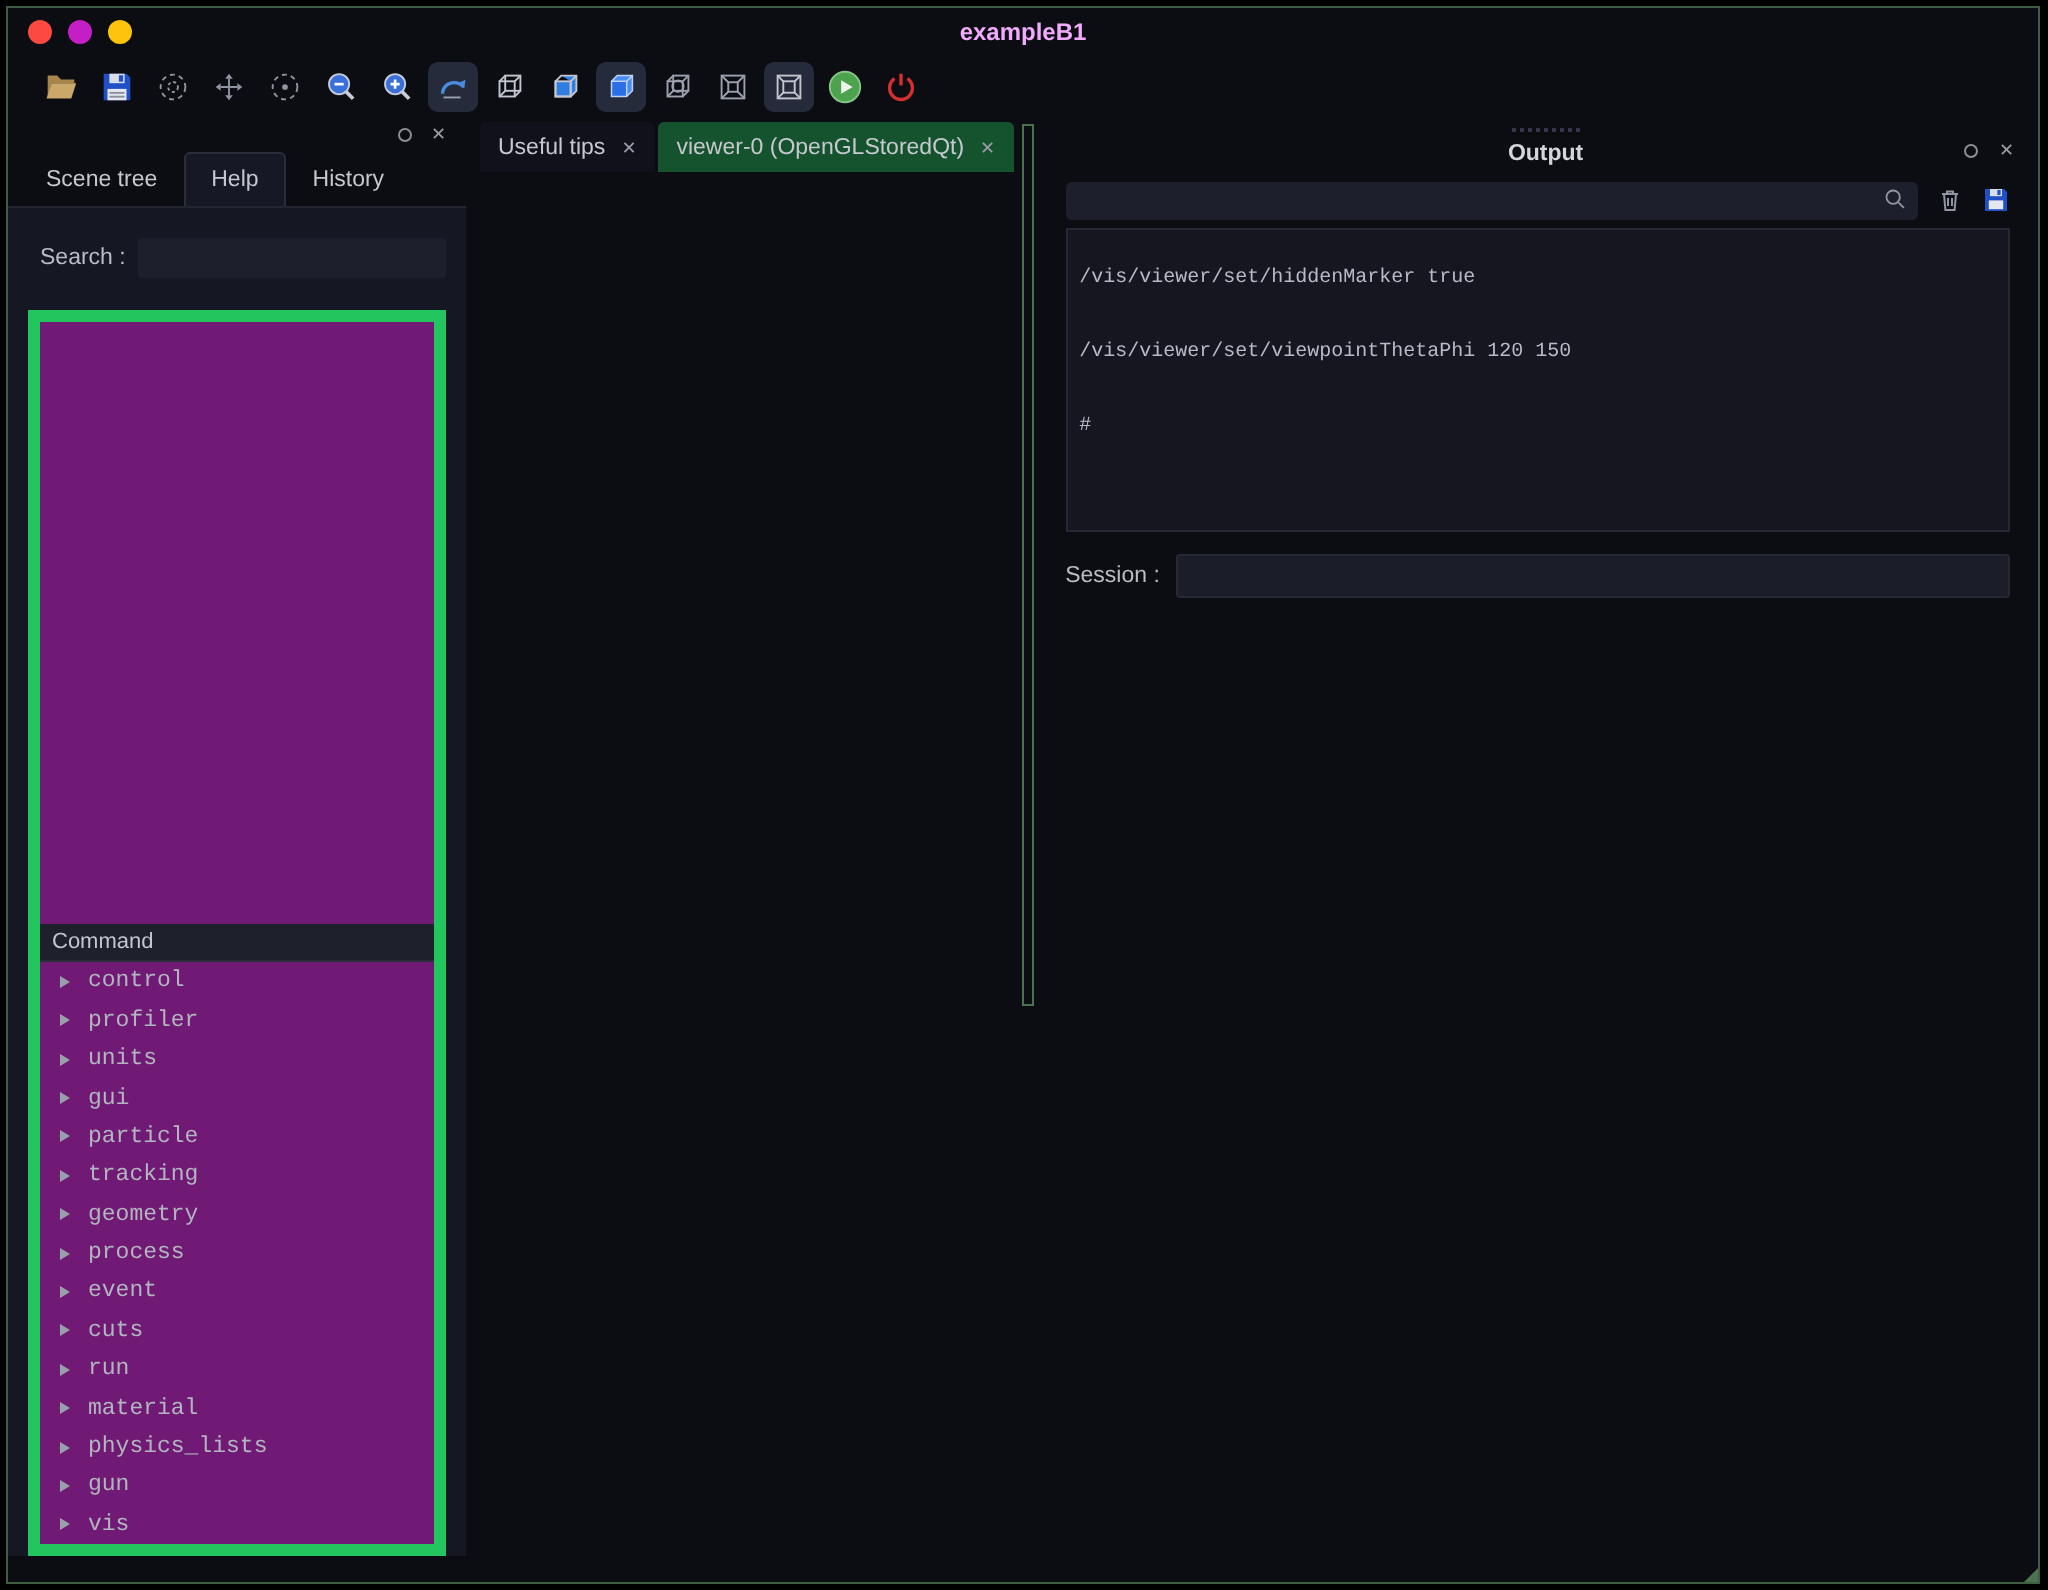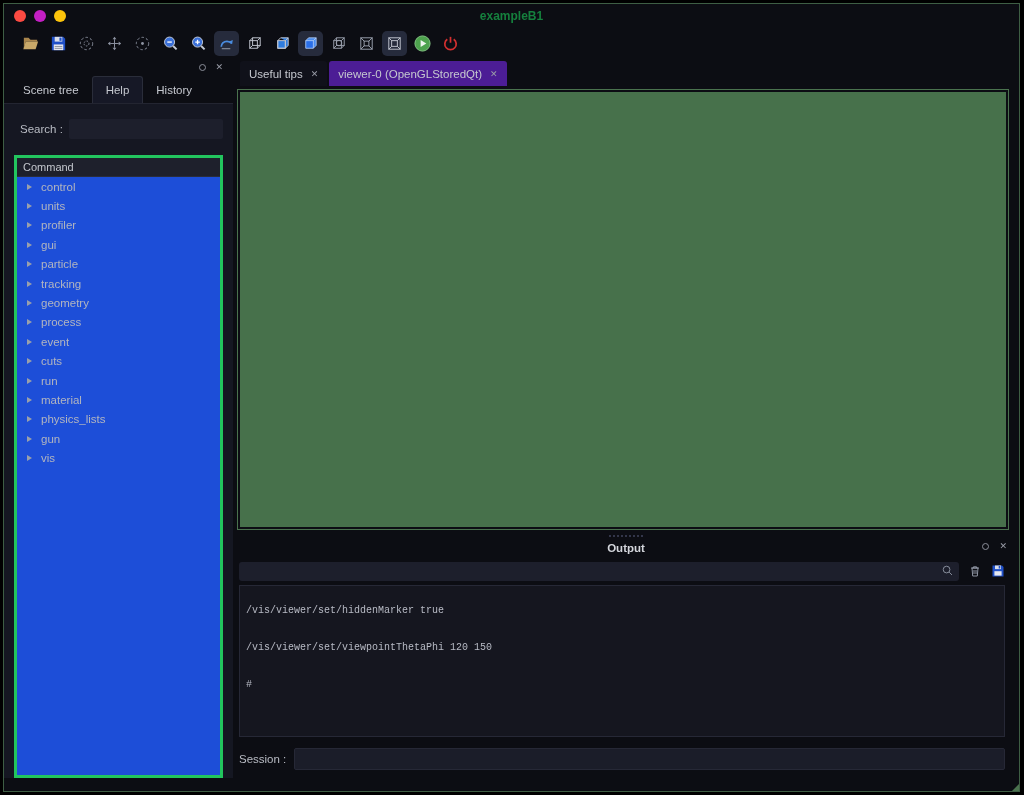--- a/index.html
+++ b/index.html
@@ -7,21 +7,21 @@
   .window { position:absolute; left:3px; top:3px; width:1017px; height:789px;
             border:1px solid #3e5e44; background:#0c0d13; overflow:hidden; }
 
   
   .titlebar { position:relative; height:24px; display:flex; align-items:center; justify-content:center; }
   .traffic { position:absolute; left:10px; top:6px; display:flex; gap:8px; }
   .light { width:12px; height:12px; border-radius:50%; }
   .light.close { background:#fc4a42; }
   .light.min   { background:#c41fc4; }
   .light.max   { background:#fdc40b; }
-  .win-title { font-size:12px; font-weight:bold; color:#15803d; }
+  .win-title { font-size:12px; font-weight:bold; color:#f0abfc; }
 
   
   .toolbar { height:31px; display:flex; align-items:center; padding-left:14px; gap:3px; }
   .tbtn { width:25px; height:25px; display:flex; align-items:center; justify-content:center;
           background:transparent; border:none; border-radius:5px; cursor:pointer; }
   .tbtn.sel { background:#262b3c; }
   .tbtn svg { width:19px; height:19px; }
 
   
   .content { display:flex; height:733px; }
@@ -31,31 +31,31 @@
   .dock-controls { height:16px; display:flex; justify-content:flex-end; align-items:center; gap:9px; padding-right:10px; }
   .float-btn { width:7px; height:7px; border:1px solid #8b8e99; border-radius:50%; display:inline-block; }
   .close-glyph { color:#9a9da8; font-size:9px; line-height:9px; }
   .tabbar { height:28px; display:flex; align-items:flex-end; padding-left:6px; }
   .ltab { height:27px; padding:0 13px; display:flex; align-items:center; font-size:11.5px; color:#c5c8cf; cursor:pointer; }
   .ltab.sel { background:#161826; border:1px solid #2a2d3a; border-bottom:none; border-radius:3px 3px 0 0; }
   .left-panel { flex:1; background:#151722; border-top:1px solid #232531; display:flex; flex-direction:column; }
   .search-row { display:flex; align-items:center; margin:15px 10px 0 16px; gap:6px; }
   .search-label { font-size:11.5px; color:#b9bcc4; white-space:nowrap; }
   .search-input { flex:1; height:20px; background:#1d1f2c; border:none; border-radius:2px; color:#c8cad2; font-size:11px; padding:0 5px; outline:none; }
-  .tree { flex:1; margin:16px 10px 0 10px; border:3px solid #22c55e; background:#1d4ed8; display:flex; flex-direction:column; overflow:hidden; }
+  .tree { flex:1; margin:16px 10px 0 10px; border:6px solid #22c55e; background:#701a75; display:flex; flex-direction:column; overflow:hidden;justify-content:flex-end; }
   .tree-header { height:19px; background:#1e202c; border-bottom:1px solid #2a2d3a; display:flex; align-items:center; padding-left:6px; font-size:11px; color:#c3c6cd; }
   .tree-item { height:19.4px; display:flex; align-items:center; padding-left:10px; gap:9px; cursor:default; }
   .tri { width:0; height:0; border-left:5px solid #9aa0ab; border-top:3.5px solid transparent; border-bottom:3.5px solid transparent; }
-  .tree-label { font-size:11.5px; color:#b2b5bf; }
-
-  
-  .main { flex:1; display:flex; flex-direction:column; }
+  .tree-label { font-size:11.5px; color:#b2b5bf;font-family:Liberation Mono, monospace; }
+
+  
+  .main { flex:1; display:flex; flex-direction:row; }
   .main-tabbar { height:27px; display:flex; align-items:flex-end; padding-left:7px; gap:2px; }
   .mtab { height:25px; padding:0 9px; display:flex; align-items:center; gap:8px; font-size:11.5px; color:#c5c8cf; cursor:pointer; background:#10111a; border-radius:3px 3px 0 0; }
-  .mtab.sel { background:#4c1d95; }
+  .mtab.sel { background:#14532d; }
   .mtab .x { color:#9a9da8; font-size:9px; }
   .viewport-wrap { margin:3px 10px 0 4px; height:441px; border:1px solid #4a724e; background:#0c0d13; padding:2px; }
   .viewport { width:100%; height:100%; background:#47714b; }
 
   
   .output-dock { flex:1; display:flex; flex-direction:column; position:relative; margin-top:4px; }
   .splitter-dots { position:absolute; top:1px; left:50%; width:34px; margin-left:-17px; border-top:2px dotted #33364a; }
   .output-header { height:20px; display:flex; align-items:center; justify-content:center; position:relative; margin-top:4px;text-align:center; }
   .output-title { font-size:11.5px; font-weight:bold; color:#d4d6dc; }
   .output-controls { position:absolute; right:12px; top:4px; display:flex; gap:10px; align-items:center; }
@@ -228,25 +228,25 @@
           <input class="search-input" value="" style="">
         </div>
         <div class="tree">
           <div class="tree-header">Command</div>
           <div class="tree-item">
               <span class="tri"></span>
               <span class="tree-label">control</span>
             </div>
           <div class="tree-item">
               <span class="tri"></span>
+              <span class="tree-label">profiler</span>
+            </div>
+          <div class="tree-item">
+              <span class="tri"></span>
               <span class="tree-label">units</span>
-            </div>
-          <div class="tree-item">
-              <span class="tri"></span>
-              <span class="tree-label">profiler</span>
             </div>
           <div class="tree-item">
               <span class="tri"></span>
               <span class="tree-label">gui</span>
             </div>
           <div class="tree-item">
               <span class="tri"></span>
               <span class="tree-label">particle</span>
             </div>
           <div class="tree-item">

